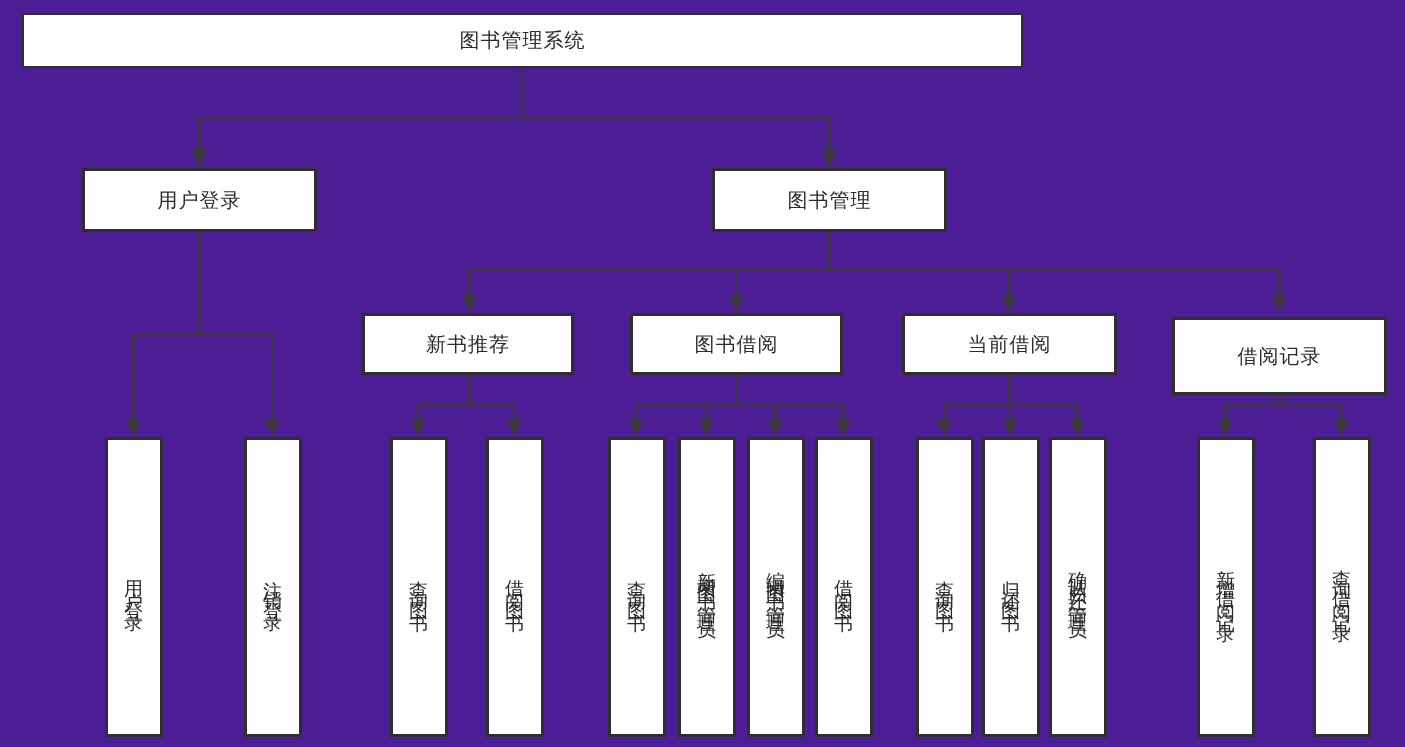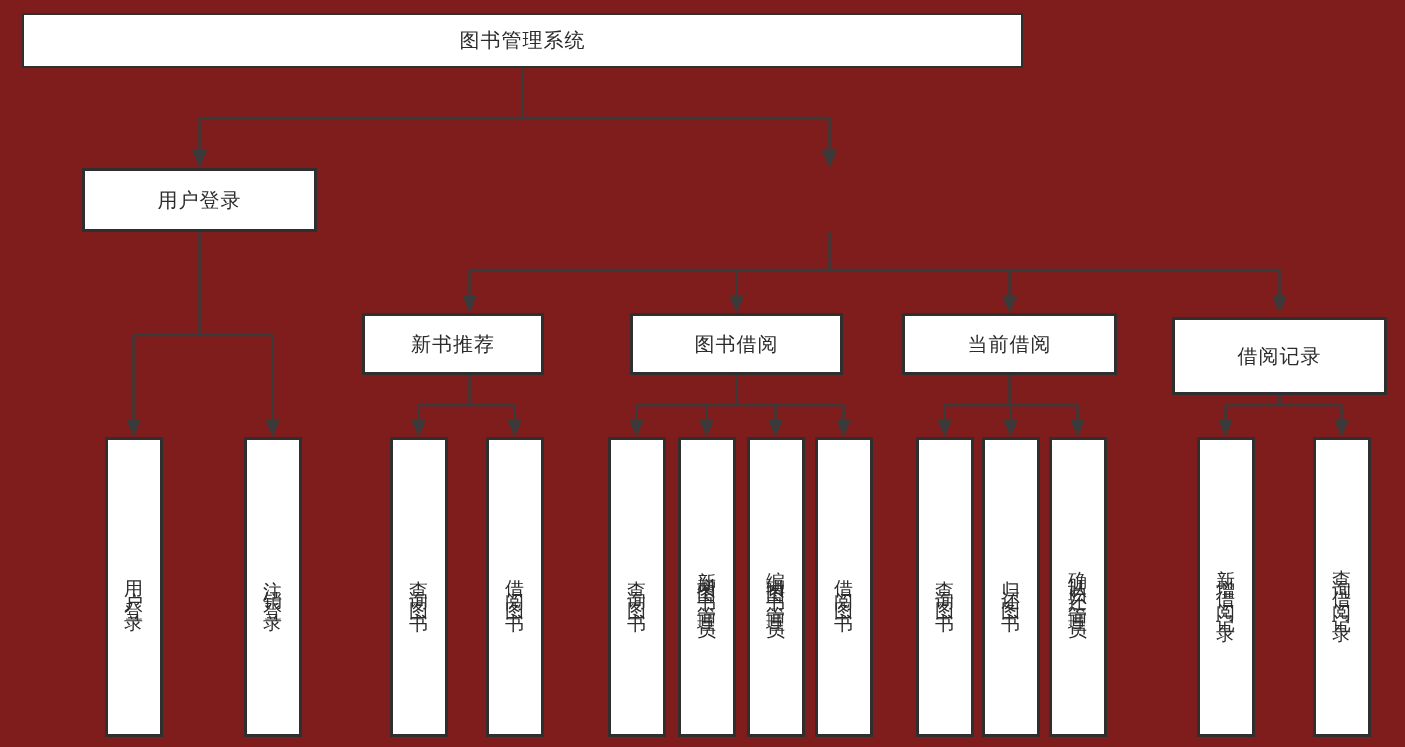--- a/index.html
+++ b/index.html
@@ -1,17 +1,17 @@
 <!DOCTYPE html>
 <html><head>
 <meta charset="utf-8">
 <style>
   html,body { margin:0; padding:0; background:#ffffff; }
   .stage {
-    position:relative; width:1405px; height:747px; background:#7f1d1d;
+    position:relative; width:1405px; height:747px; background:#4c1d95;
     font-family:"Liberation Sans", sans-serif; color:#2b2b2b; overflow:hidden;
   }
   .connectors { position:absolute; left:0; top:0; width:1405px; height:747px; }
   .box {
     position:absolute; box-sizing:border-box; background:#ffffff;
     border:3px solid #2f2f2f; display:flex; align-items:center; justify-content:center;
   }
   .root-box { border-width:2px; }
   .hlabel { font-size:20px; letter-spacing:1px; white-space:nowrap; }
   .vlabel {
@@ -71,22 +71,25 @@
     </g>
   </svg>
 
   <div class="box root-box" style="left:22px; top:13px; width:1001px; height:55px">
     <span class="hlabel">图书管理系统</span>
   </div>
 
   <div class="box" style="left:82px; top:168px; width:235px; height:64px">
     <span class="hlabel">用户登录</span>
   </div>
+  <div class="box" style="left:712px; top:168px; width:235px; height:64px">
+    <span class="hlabel">图书管理</span>
+  </div>
 
-  <div class="box" style="left:362px; top:313px; width:182px; height:62px">
+  <div class="box" style="left:362px; top:313px; width:212px; height:62px">
     <span class="hlabel">新书推荐</span>
   </div>
   <div class="box" style="left:902px; top:313px; width:215px; height:62px">
     <span class="hlabel">当前借阅</span>
   </div>
   <div class="box" style="left:630px; top:313px; width:213px; height:62px">
     <span class="hlabel">图书借阅</span>
   </div>
   <div class="box" style="left:1172px; top:317px; width:215px; height:78px">
     <span class="hlabel">借阅记录</span>

